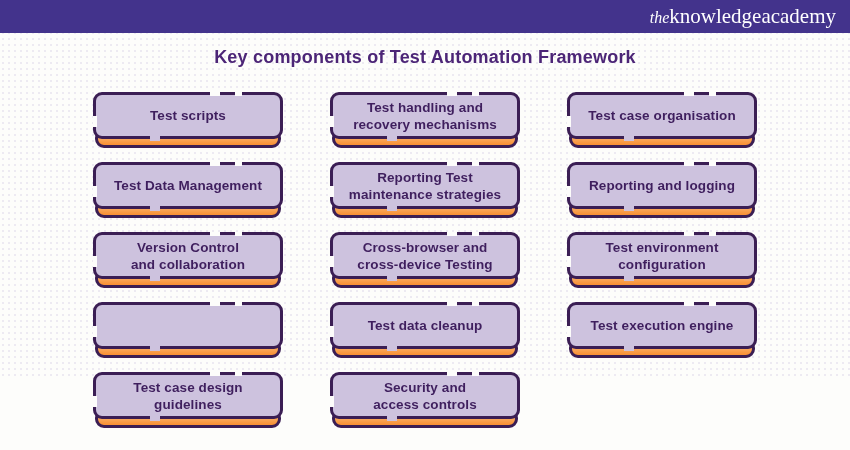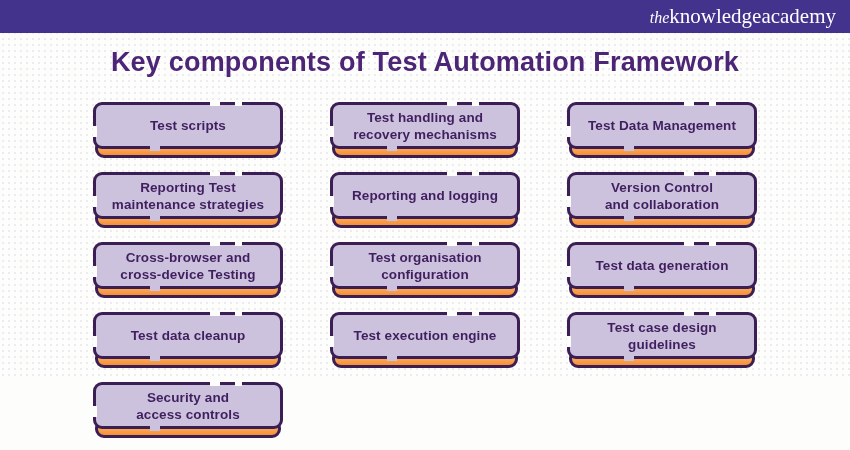--- a/index.html
+++ b/index.html
@@ -36,21 +36,21 @@
     color:#ffffff;
     font-family:"Liberation Serif", serif;
     font-size:21px;line-height:21px;
     white-space:nowrap;
   }
   .logo .the{font-style:italic;font-size:16px;}
   
   .title{
     margin-top:14px;
     text-align:center;
-    font-size:27px;font-weight:800;
+    font-size:18px;font-weight:800;
     letter-spacing:0.2px;
     color:var(--title-text);
   }
   
   .grid{
     margin-top:24px;
     display:grid;
     grid-template-columns:repeat(3,190px);
     column-gap:47px;
     row-gap:13px;
@@ -127,20 +127,33 @@
           <span>recovery mechanisms</span>
         </div>
         <i class="gap gap-top-a"></i>
         <i class="gap gap-top-b"></i>
         <i class="gap gap-left"></i>
       </div>
       <div class="card-base"></div>
       <i class="notch"></i>
     </div>
 
+    <div class="card">
+      <div class="card-body">
+        <div class="card-label">
+          <span>Test case organisation</span>
+          <span></span>
+        </div>
+        <i class="gap gap-top-a"></i>
+        <i class="gap gap-top-b"></i>
+        <i class="gap gap-left"></i>
+      </div>
+      <div class="card-base"></div>
+      <i class="notch"></i>
+    </div>
 
     <div class="card">
       <div class="card-body">
         <div class="card-label">
           <span>Test Data Management</span>
           <span></span>
         </div>
         <i class="gap gap-top-a"></i>
         <i class="gap gap-top-b"></i>
         <i class="gap gap-left"></i>
@@ -202,37 +215,33 @@
         <i class="gap gap-top-b"></i>
         <i class="gap gap-left"></i>
       </div>
       <div class="card-base"></div>
       <i class="notch"></i>
     </div>
 
     <div class="card">
       <div class="card-body">
         <div class="card-label">
-          <span>Test organisation</span>
+          <span>Test environment</span>
           <span>configuration</span>
         </div>
         <i class="gap gap-top-a"></i>
         <i class="gap gap-top-b"></i>
         <i class="gap gap-left"></i>
       </div>
       <div class="card-base"></div>
       <i class="notch"></i>
     </div>
 
     <div class="card">
       <div class="card-body">
-        <div class="card-label">
-          <span>Test data generation</span>
-          <span></span>
-        </div>
         <i class="gap gap-top-a"></i>
         <i class="gap gap-top-b"></i>
         <i class="gap gap-left"></i>
       </div>
       <div class="card-base"></div>
       <i class="notch"></i>
     </div>
 
     <div class="card">
       <div class="card-body">

